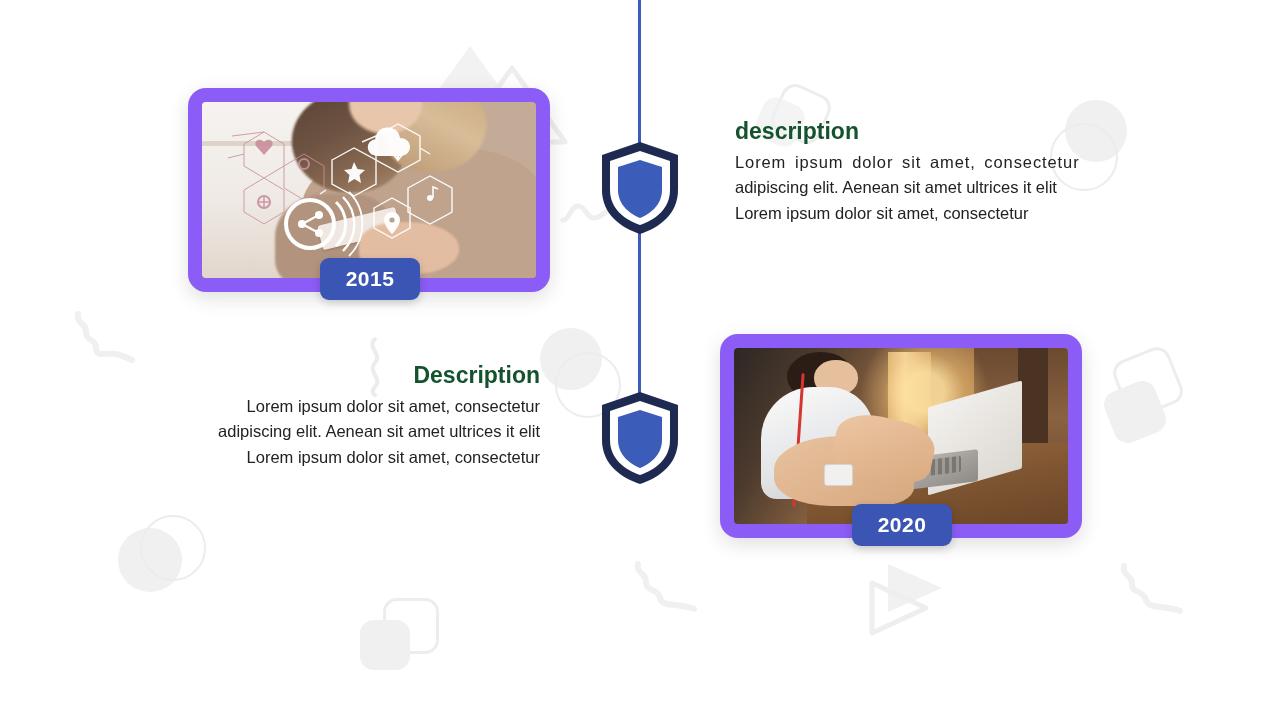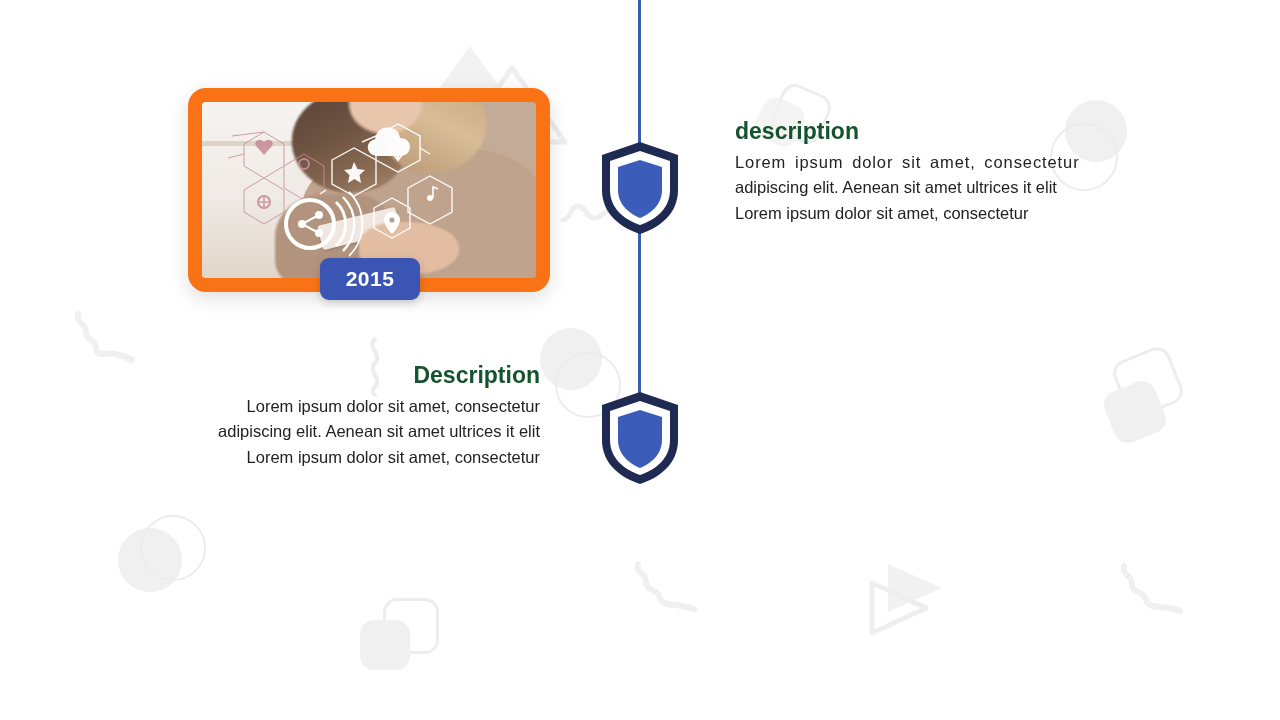--- a/index.html
+++ b/index.html
@@ -27,21 +27,21 @@
 
   
   .timeline-line{
     position:absolute;left:638px;top:0;width:3px;height:404px;background:#3b5cb8;
   }
   .shield{position:absolute;width:82px;height:96px;}
   .shield svg{display:block;width:82px;height:96px;}
 
   
   .card{
-    position:absolute;background:#f97316;border-radius:18px;
+    position:absolute;background:#8b5cf6;border-radius:18px;
     box-shadow:0 6px 20px rgba(0,0,0,0.13);
     padding:14px;box-sizing:border-box;
   }
   .card-photo{
     width:100%;height:100%;border-radius:4px;overflow:hidden;position:relative;
   }
   .year-badge{
     position:absolute;background:#3a55b4;color:#ffffff;border-radius:9px;
     font-weight:bold;font-size:21px;letter-spacing:.5px;
     display:flex;align-items:center;justify-content:center;
@@ -277,20 +277,42 @@
                 <circle cx="117" cy="131" r="4"></circle>
               <path d="M100 122 L117 113 M100 122 L117 131" stroke="#ffffff" stroke-width="2"></path>
             </g>
           </svg>
         </div>
       </div>
     </div>
     <div class="year-badge" style="left:132px;top:170px;width:100px;height:42px;">2015</div>
   </div>
 
+  <div class="card" style="left:720px;top:334px;width:362px;height:204px;">
+    <div class="card-photo">
+      <div class="photo2">
+        <div class="p2-window"></div>
+        <div class="p2-windowfrm"></div>
+        <div class="p2-pillar"></div>
+        <div class="p2-table"></div>
+        <div class="p2-sun"></div>
+        <div class="p2-head"></div>
+        <div class="p2-face"></div>
+        <div class="p2-shirt"></div>
+        <div class="p2-cord"></div>
+        <div class="p2-laptop-screen"></div>
+        <div class="p2-laptop-base"></div>
+        <div class="p2-keys"></div>
+        <div class="p2-arm"></div>
+        <div class="p2-arm2"></div>
+        <div class="p2-watch"></div>
+      </div>
+    </div>
+    <div class="year-badge" style="left:132px;top:170px;width:100px;height:42px;">2020</div>
+  </div>
 
   <div class="txt-block right-block">
     <div class="txt-head">description</div>
     <div class="txt-body">
       <p>Lorem ipsum dolor sit amet, consectetur</p>
       <p>adipiscing elit. Aenean sit amet ultrices it elit</p>
       <p>Lorem ipsum dolor sit amet, consectetur</p>
     </div>
   </div>
 

